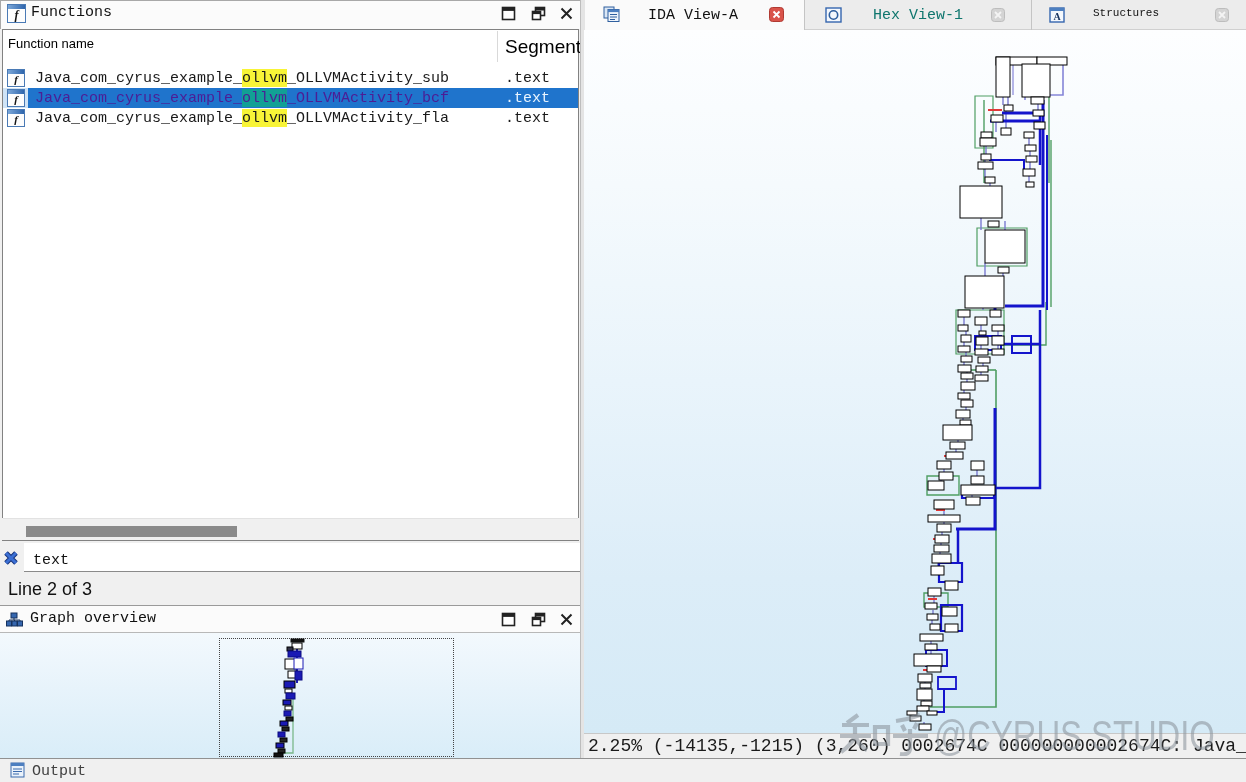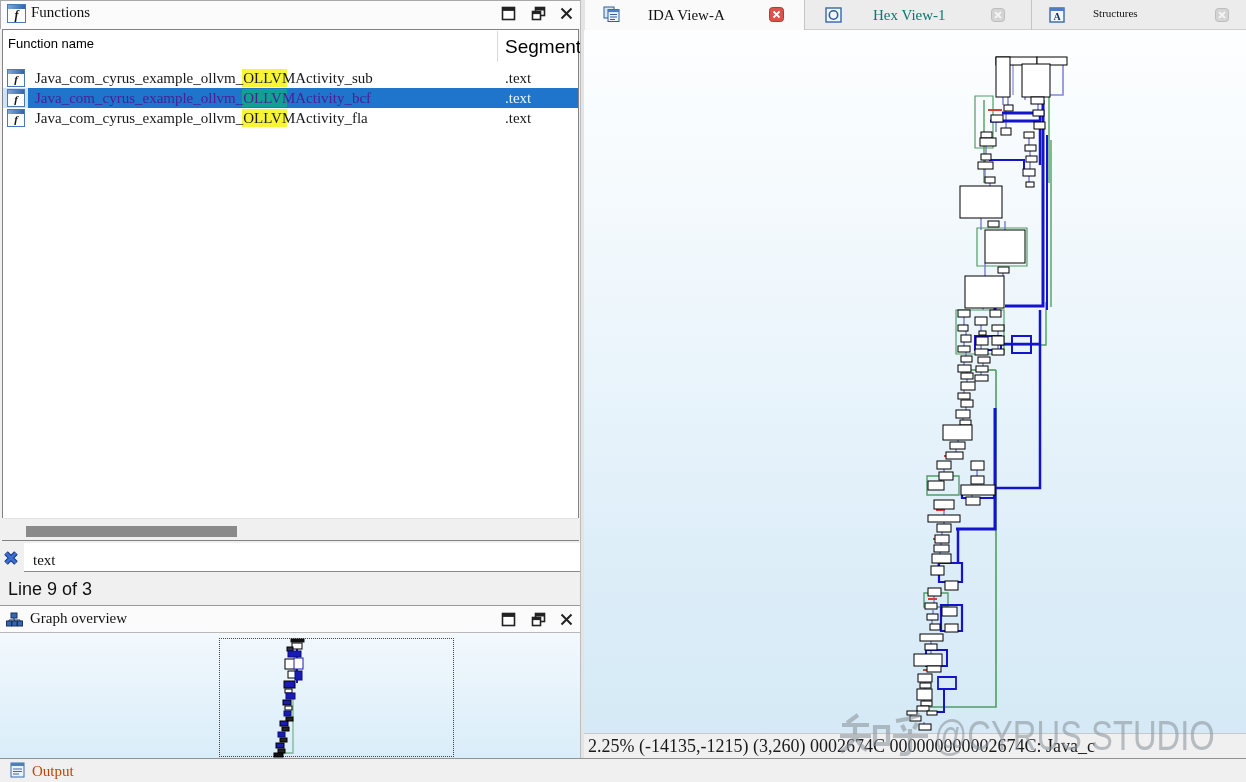--- a/index.html
+++ b/index.html
@@ -1,16 +1,16 @@
 <!DOCTYPE html>
 <html><head><meta charset="utf-8"><style>
 *{margin:0;padding:0;box-sizing:border-box}
 html,body{width:1246px;height:782px;overflow:hidden;background:#f0f0f0;position:relative;
 font-family:"Liberation Sans",sans-serif}
-.mono{font-family:Liberation Serif, serif}
+.mono{font-family:Liberation Mono, monospace}
 .abs{position:absolute}
 </style></head><body>
 <div class="abs" style="left:0;top:0;width:580px;height:29px;background:#fbfbfb;border-left:1px solid #a8a8a8;border-top:1px solid #a8a8a8"></div>
 <div style="position:absolute;left:7px;top:4px;width:19px;height:19px;border:1px solid #4a7ab5;background:#fdfdfd;box-sizing:border-box">
 <div style="position:absolute;left:0;top:0;right:0;height:4px;background:linear-gradient(90deg,#7aa6d8,#2f66ad)"></div>
 <div style="position:absolute;left:0;top:3px;right:0;bottom:0;text-align:center;font:italic bold 12px 'Liberation Serif',serif;color:#111;line-height:14px">f</div>
   </div>
 <div class="abs mono" style="left:31px;top:4px;font-size:15px;color:#111">Functions</div>
 <svg style="position:absolute;left:501px;top:6px" width="15" height="15">
     <rect x="1.5" y="1.5" width="12" height="12" fill="#fff" stroke="#222" stroke-width="1.6"></rect>
@@ -56,21 +56,21 @@
 <div class="abs" style="left:26px;top:526px;width:211px;height:11px;background:#8a8a8a"></div>
 <div class="abs" style="left:2px;top:540px;width:577px;height:1px;background:#828282"></div>
 <div class="abs" style="left:0;top:541px;width:580px;height:32px;background:#f0f0f0"></div>
 <svg style="position:absolute;left:4px;top:551px" width="14" height="14">
 <path d="M2,2 L12,12 M12,2 L2,12" stroke="#16337a" stroke-width="5"></path>
 <path d="M2,2 L12,12 M12,2 L2,12" stroke="#3b6fd4" stroke-width="3"></path>
   </svg>
 <div class="abs" style="left:24px;top:543px;width:556px;height:29px;background:#fff;border-bottom:1px solid #8a8a8a"></div>
 <div class="abs mono" style="left:33px;top:552px;font-size:15px;color:#111">text</div>
 <div class="abs" style="left:0;top:573px;width:580px;height:32px;background:#f0f0f0"></div>
-<div class="abs" style="left:8px;top:579px;font-size:18px;color:#111">Line 9 of 3</div>
+<div class="abs" style="left:8px;top:579px;font-size:18px;color:#111">Line 2 of 3</div>
 <div class="abs" style="left:0;top:605px;width:580px;height:28px;background:#fbfbfb;border-top:1px solid #9a9a9a;border-bottom:1px solid #b8b8b8"></div>
 <svg style="position:absolute;left:6px;top:612px" width="17" height="16">
 <rect x="5" y="1" width="6" height="5" fill="#3566ae" stroke="#16325e"></rect>
 <rect x="0.5" y="9" width="5" height="5" fill="#3566ae" stroke="#16325e"></rect>
 <rect x="6" y="9" width="5" height="5" fill="#3566ae" stroke="#16325e"></rect>
 <rect x="11.5" y="9" width="5" height="5" fill="#3566ae" stroke="#16325e"></rect>
 <path d="M8,6 V8 M3,9 V8 H14 V9 M8.5,8 V9" stroke="#16325e" fill="none"></path>
   </svg>
 <div class="abs mono" style="left:30px;top:610px;font-size:15px;color:#111">Graph overview</div>
 <svg style="position:absolute;left:501px;top:612px" width="15" height="15">
@@ -118,21 +118,21 @@
     </svg>
   </div>
 <div class="abs" style="left:0;top:758px;width:1246px;height:24px;background:#f0f0f0;border-top:1px solid #919191"></div>
 <svg style="position:absolute;left:10px;top:762px" width="16" height="16">
 <rect x="1" y="1" width="13" height="14" fill="#eaf2fb" stroke="#3a6aad"></rect>
 <rect x="1" y="1" width="13" height="3" fill="#4d7fc0"></rect>
 <line x1="3" y1="7" x2="12" y2="7" stroke="#3a6aad"></line>
     <line x1="3" y1="9.5" x2="12" y2="9.5" stroke="#3a6aad"></line>
     <line x1="3" y1="12" x2="9" y2="12" stroke="#3a6aad"></line>
   </svg>
-<div class="abs mono" style="left:32px;top:763px;font-size:15px;color:#c2410c">Output</div>
+<div class="abs mono" style="left:32px;top:763px;font-size:15px;color:#404040">Output</div>
 <div class="abs" style="left:580px;top:0;width:5px;height:758px;background:#e4e4e4;border-left:1px solid #bdbdbd"></div>
 <div class="abs" style="left:585px;top:0;width:661px;height:30px;background:#ececec;border-bottom:1px solid #d0d0d0"></div>
 <div class="abs" style="left:585px;top:0;width:220px;height:30px;background:#fafafa;border-right:1px solid #c4c4c4"></div>
 <svg style="position:absolute;left:603px;top:6px" width="18" height="16">
 <rect x="1" y="1" width="10" height="11" fill="#dbe7f5" stroke="#2f5f9e"></rect>
 <rect x="5" y="3.5" width="11" height="12" fill="#eef4fb" stroke="#2f5f9e"></rect>
 <rect x="5" y="3.5" width="11" height="2.6" fill="#4d7fc0"></rect>
 <line x1="7" y1="8.5" x2="14" y2="8.5" stroke="#2f5f9e"></line>
     <line x1="7" y1="11" x2="14" y2="11" stroke="#2f5f9e"></line>
     <line x1="7" y1="13.5" x2="12" y2="13.5" stroke="#2f5f9e"></line>

